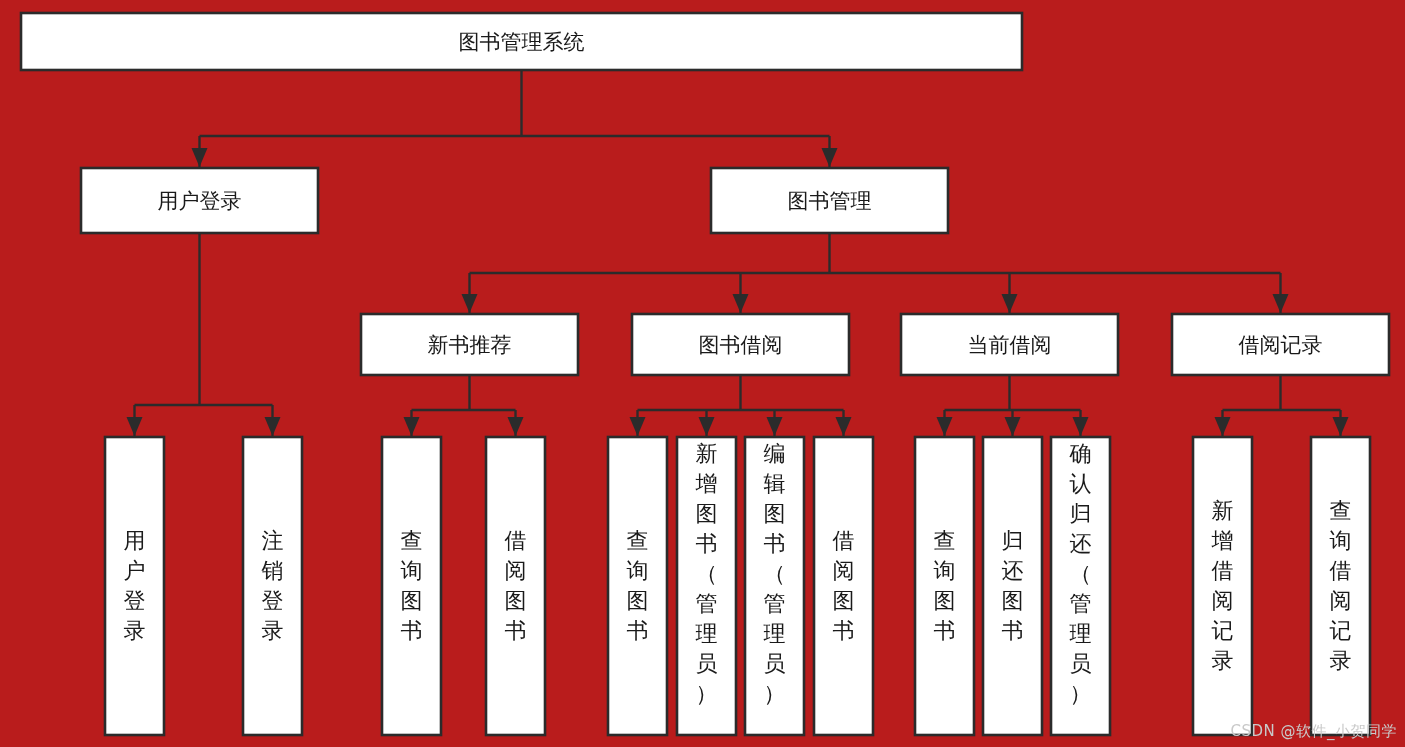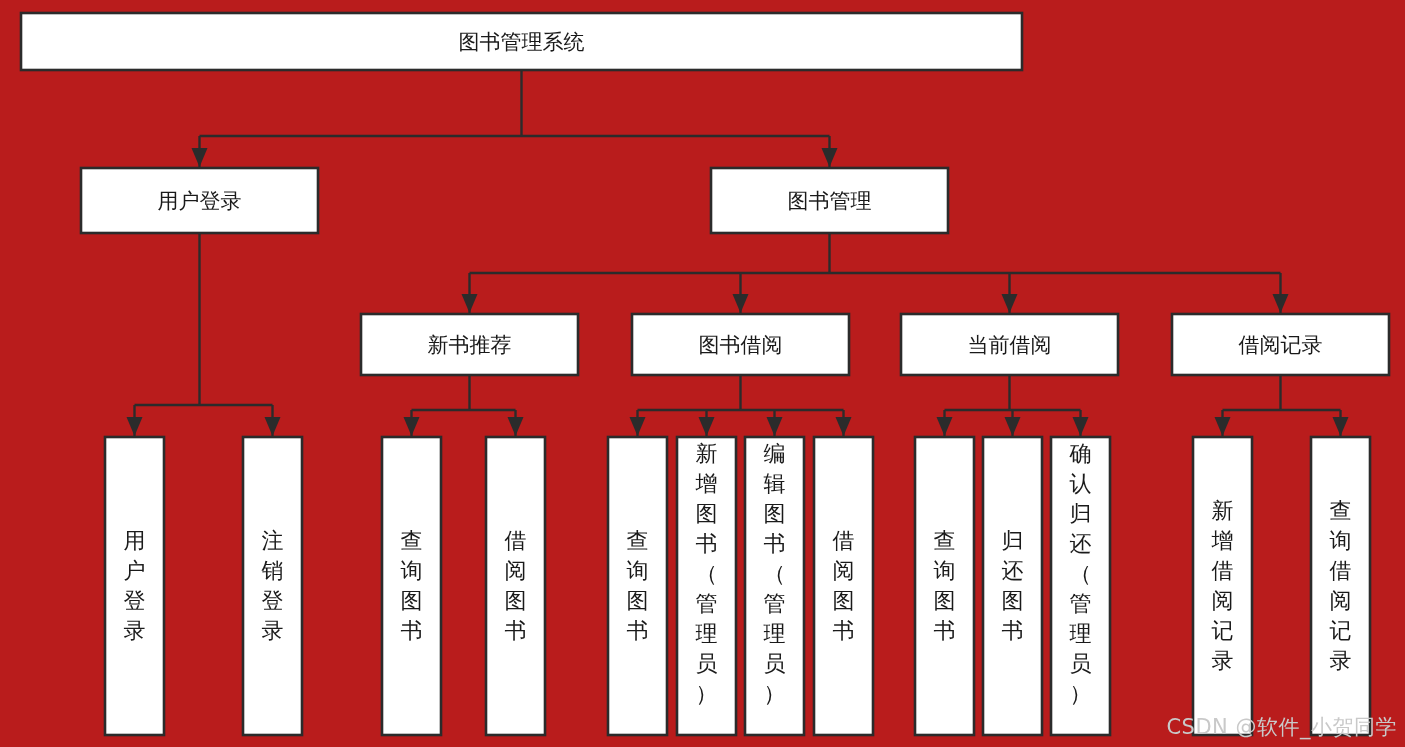--- a/index.html
+++ b/index.html
@@ -52,21 +52,21 @@
   }
   .arrow-head {
     fill: #2b2b2b;
     stroke: none;
   }
   .watermark {
     position: absolute;
     right: 8px;
     bottom: 6px;
     font-family: "DejaVu Sans", "Liberation Sans", sans-serif;
-    font-size: 21px;
+    font-size: 15px;
     color: #c9c9c9;
     letter-spacing: 0.5px;
     white-space: nowrap;
     user-select: none;
   }
 </style>
 </head>
 <body>
 
 <div id="diagram-root">

